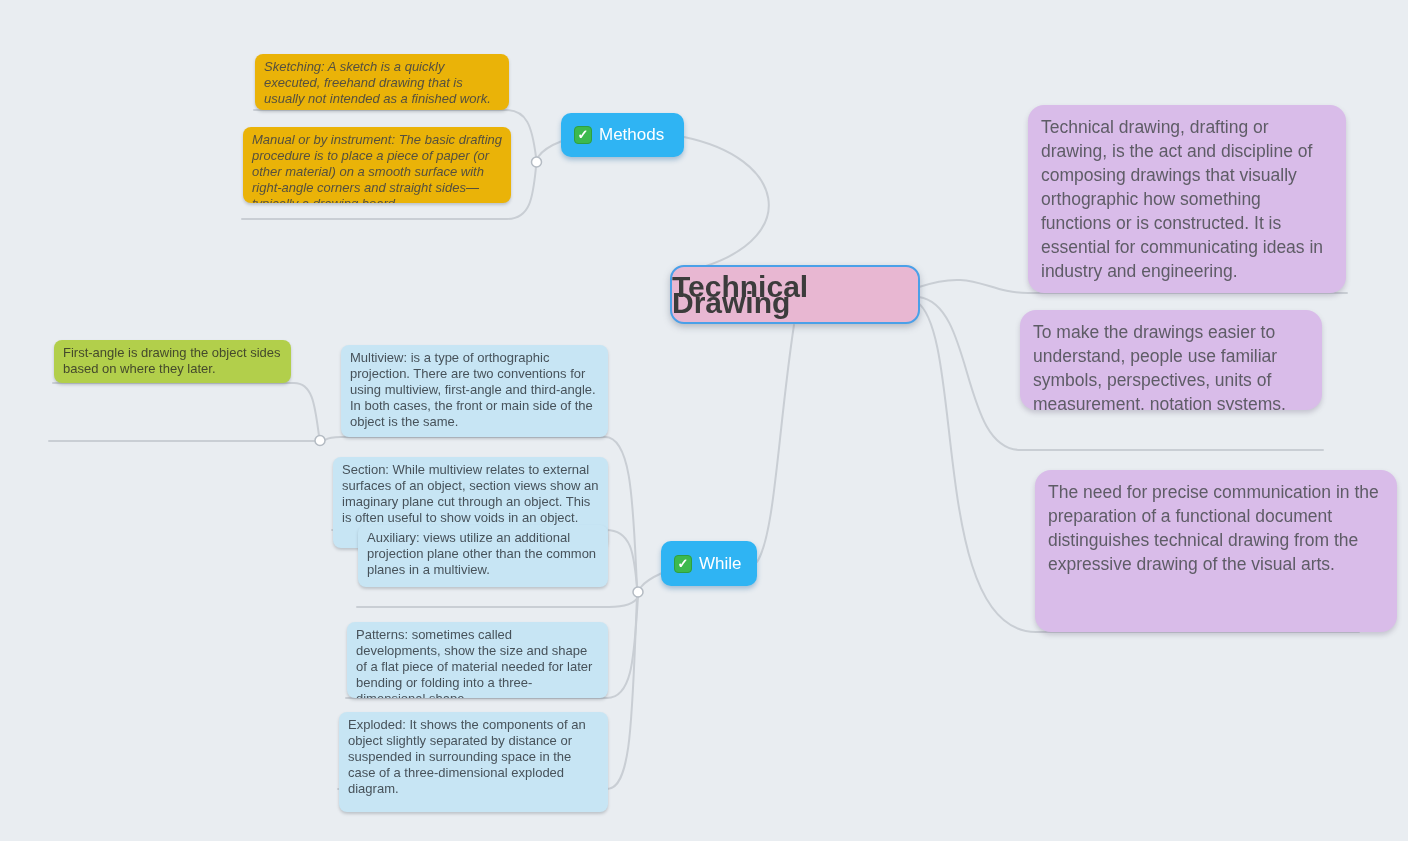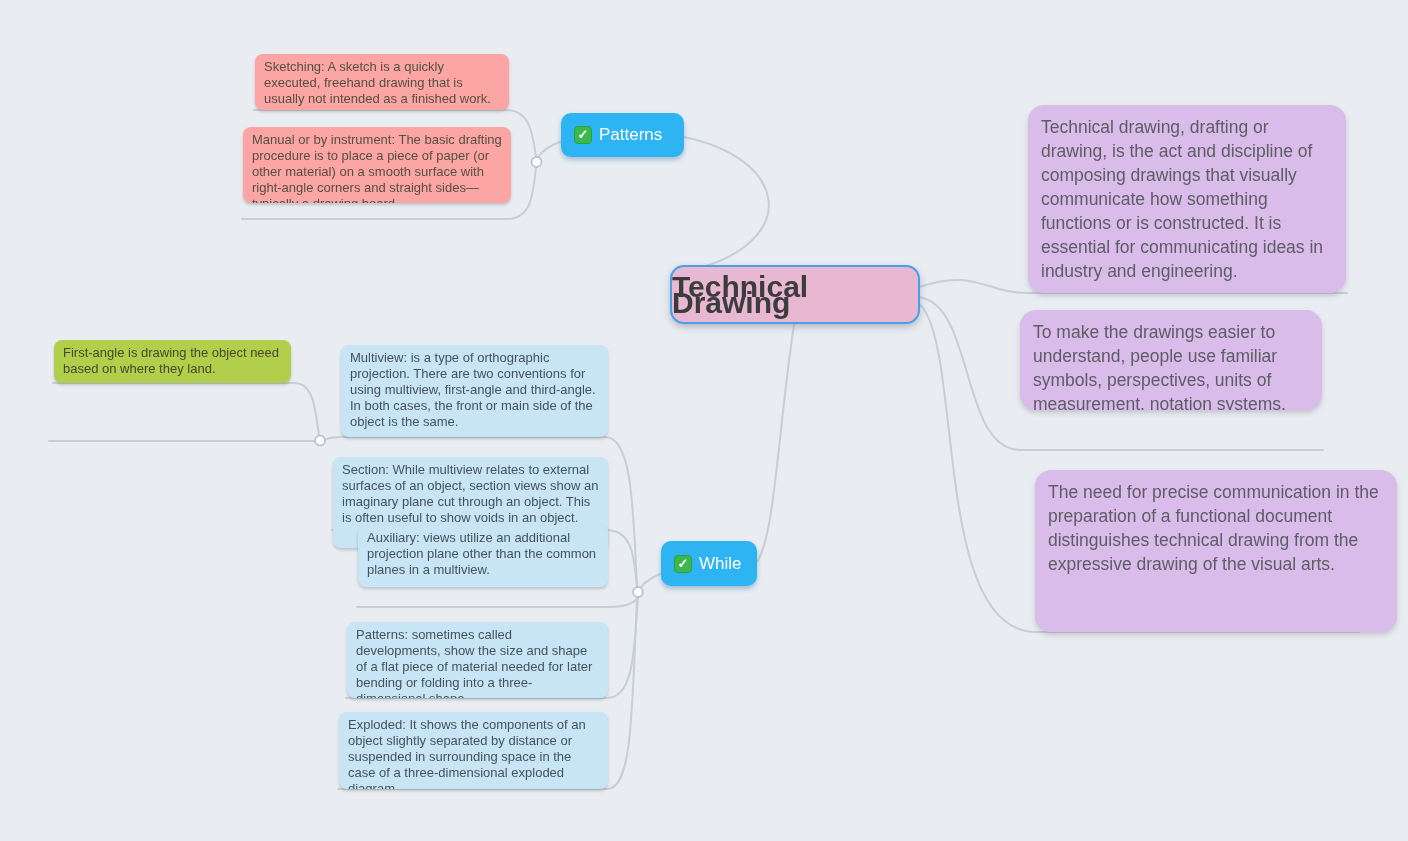--- a/index.html
+++ b/index.html
@@ -24,21 +24,21 @@
     position:absolute;
     border-radius:8px;
     font-size:13px;
     line-height:16px;
     padding:5px 9px;
     color:#4e4e4e;
     box-shadow:0 2px 3px rgba(80,90,100,0.28);
     overflow:hidden;
     cursor:default;
   }
-  .node-yellow { background:#fca5a5; color:#55503f; }
+  .node-yellow { background:#eab308; color:#55503f;font-style:italic; }
   .node-blue   { background:#c7e5f4; color:#47525a; }
   .node-green  { background:#b2cf4b; color:#454a2c; }
   .node-purple {
     background:#d9bce9;
     color:#5e5c66;
     font-size:17.5px;
     line-height:24px;
     padding:10px 13px;
     border-radius:16px;
     box-shadow:0 3px 5px rgba(90,80,110,0.25);
@@ -109,38 +109,38 @@
 
     <circle cx="536.5" cy="162" r="5"></circle>
     <circle cx="638" cy="592" r="5"></circle>
     <circle cx="320" cy="440.5" r="5"></circle>
   </svg>
 
   <div class="node node-root" style="left:670px; top:265px; width:250px; height:59px;">
     <span>Technical Drawing</span>
   </div>
 
-  <div class="node node-purple" style="left:1028px; top:105px; width:318px; height:188px;">Technical drawing, drafting or drawing, is the act and discipline of composing drawings that visually communicate how something functions or is constructed. It is essential for communicating ideas in industry and engineering.</div>
+  <div class="node node-purple" style="left:1028px; top:105px; width:318px; height:188px;">Technical drawing, drafting or drawing, is the act and discipline of composing drawings that visually orthographic how something functions or is constructed. It is essential for communicating ideas in industry and engineering.</div>
   <div class="node node-purple" style="left:1020px; top:310px; width:302px; height:100px;">To make the drawings easier to understand, people use familiar symbols, perspectives, units of measurement, notation systems, visual styles, and page layout.</div>
   <div class="node node-purple" style="left:1035px; top:470px; width:362px; height:162px;">The need for precise communication in the preparation of a functional document distinguishes technical drawing from the expressive drawing of the visual arts.</div>
 
   <div class="node node-topic" style="left:561px; top:113px; width:123px; height:44px;">
     <span class="check">✓</span>
-    <span>Patterns</span>
+    <span>Methods</span>
   </div>
 
   <div class="node node-yellow" style="left:255px; top:54px; width:254px; height:56px;">Sketching: A sketch is a quickly executed, freehand drawing that is usually not intended as a finished work.</div>
   <div class="node node-yellow" style="left:243px; top:127px; width:268px; height:76px;">Manual or by instrument: The basic drafting procedure is to place a piece of paper (or other material) on a smooth surface with right-angle corners and straight sides—typically a drawing board.</div>
 
   <div class="node node-topic" style="left:661px; top:541px; width:96px; height:45px;">
     <span class="check">✓</span>
     <span>While</span>
   </div>
 
   <div class="node node-blue" style="left:341px; top:345px; width:267px; height:92px;">Multiview: is a type of orthographic projection. There are two conventions for using multiview, first-angle and third-angle. In both cases, the front or main side of the object is the same.</div>
   <div class="node node-blue" style="left:333px; top:457px; width:275px; height:91px;">Section: While multiview relates to external surfaces of an object, section views show an imaginary plane cut through an object. This is often useful to show voids in an object.</div>
   <div class="node node-blue" style="left:358px; top:525px; width:250px; height:62px;">Auxiliary: views utilize an additional projection plane other than the common planes in a multiview.</div>
   <div class="node node-blue" style="left:347px; top:622px; width:261px; height:76px;">Patterns: sometimes called developments, show the size and shape of a flat piece of material needed for later bending or folding into a three-dimensional shape.</div>
-  <div class="node node-blue" style="left:339px; top:712px; width:269px; height:77px;">Exploded: It shows the components of an object slightly separated by distance or suspended in surrounding space in the case of a three-dimensional exploded diagram.</div>
+  <div class="node node-blue" style="left:339px; top:712px; width:269px; height:100px;">Exploded: It shows the components of an object slightly separated by distance or suspended in surrounding space in the case of a three-dimensional exploded diagram.</div>
 
-  <div class="node node-green" style="left:54px; top:340px; width:237px; height:43px;">First-angle is drawing the object need based on where they land.</div>
+  <div class="node node-green" style="left:54px; top:340px; width:237px; height:43px;">First-angle is drawing the object sides based on where they later.</div>
 
 </div>
 
 </body></html>

